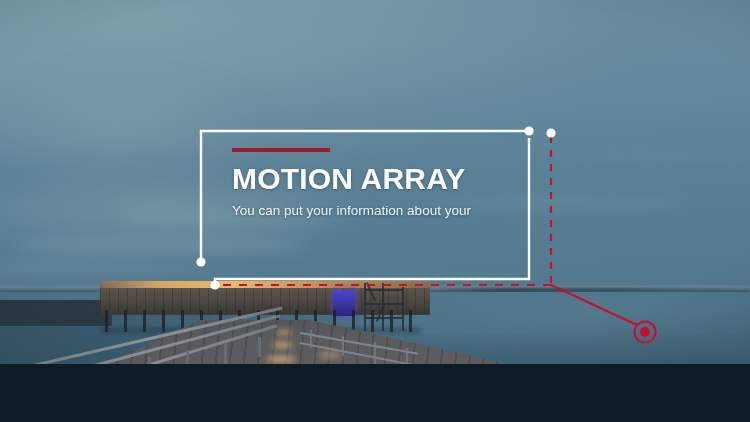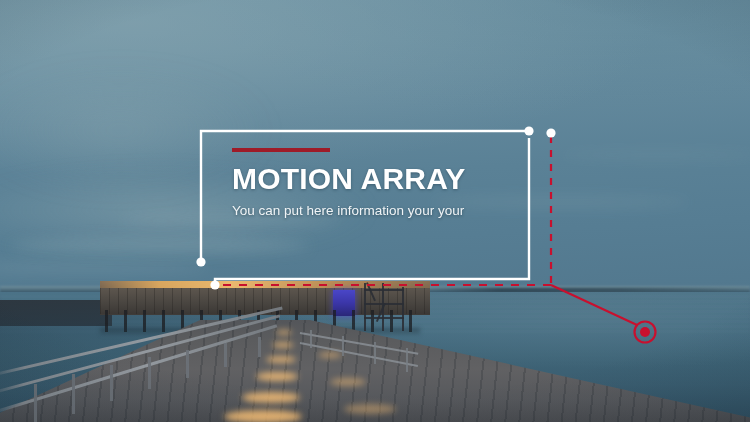--- a/index.html
+++ b/index.html
@@ -2,21 +2,21 @@
 <html><head>
 <meta charset="utf-8">
 <style>
   * { margin:0; padding:0; box-sizing:border-box; }
   html, body {
     width:750px; height:422px; overflow:hidden;
     background:#0d1b24;
     font-family:"Liberation Sans", sans-serif;
   }
   #stage {
-    position:relative; width:750px; height:422px; overflow:hidden;
+    position:relative; width:750px; height:364px; overflow:hidden;
   }
 
   
   .photo { position:absolute; inset:0; overflow:hidden; }
 
   .sky {
     position:absolute; left:0; top:0; width:750px; height:292px;
     background:
       radial-gradient(120% 90% at 18% 8%, rgba(140,168,178,0.55) 0%, rgba(140,168,178,0) 58%),
       radial-gradient(90% 70% at 82% 2%, rgba(96,134,152,0.55) 0%, rgba(96,134,152,0) 60%),
@@ -291,17 +291,17 @@
       </g>
     </svg>
   </div>
 
   <div class="text-block">
     <div class="accent-bar"></div>
     <div class="title">
       <div>MOTION ARRAY</div>
     </div>
     <div class="subtitle">
-      <div>You can put here information your your</div>
+      <div>You can put your information about your</div>
     </div>
   </div>
 
 </div>
 
 </body></html>

